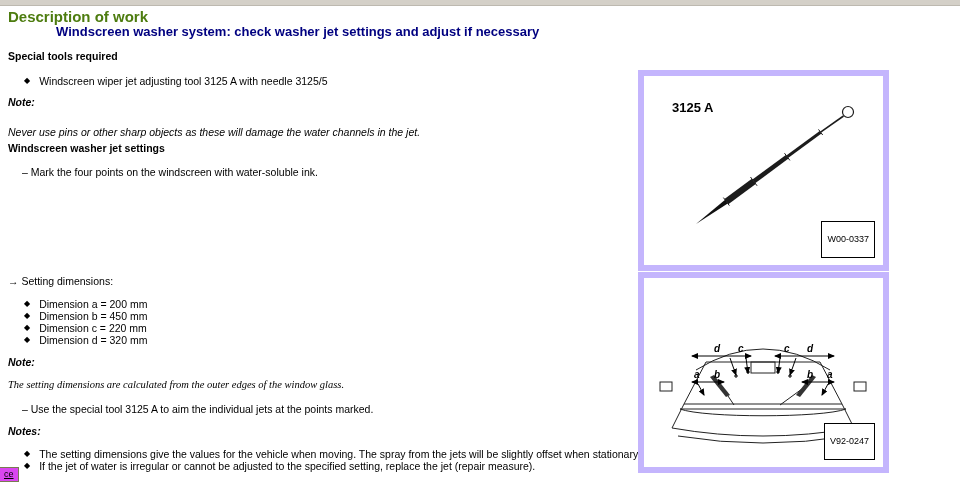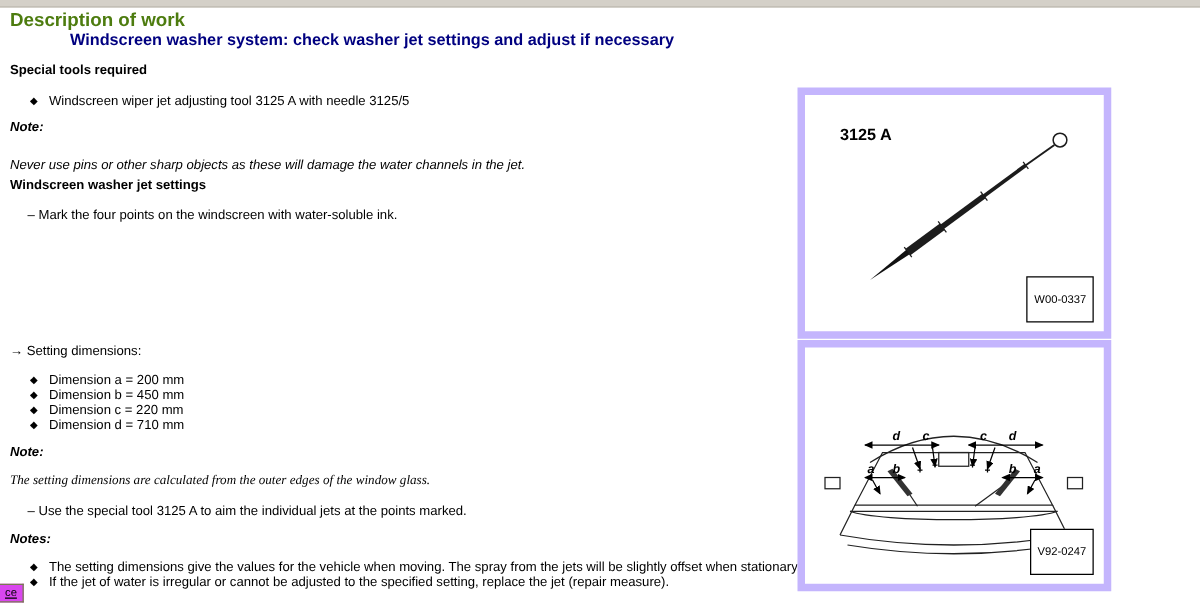--- a/index.html
+++ b/index.html
@@ -63,21 +63,21 @@
 <div class="abs bullet-row" style="left:24px;top:310px;">
   <span class="diamond">◆</span>
   <span>Dimension b = 450 mm</span>
 </div>
 <div class="abs bullet-row" style="left:24px;top:322px;">
   <span class="diamond">◆</span>
   <span>Dimension c = 220 mm</span>
 </div>
 <div class="abs bullet-row" style="left:24px;top:334px;">
   <span class="diamond">◆</span>
-  <span>Dimension d = 710 mm</span>
+  <span>Dimension d = 320 mm</span>
 </div>
 
 <div class="abs h-bold it" style="left:8px;top:356px;">Note:</div>
 <div class="abs txt it" style="left:8px;top:379px;font-family:Liberation Serif, serif;">The setting dimensions are calculated from the outer edges of the window glass.</div>
 
 <div class="abs txt" style="left:22px;top:403px;">– Use the special tool 3125 A to aim the individual jets at the points marked.</div>
 
 <div class="abs h-bold it" style="left:8px;top:425px;">Notes:</div>
 
 <div class="abs bullet-row" style="left:24px;top:448px;">

